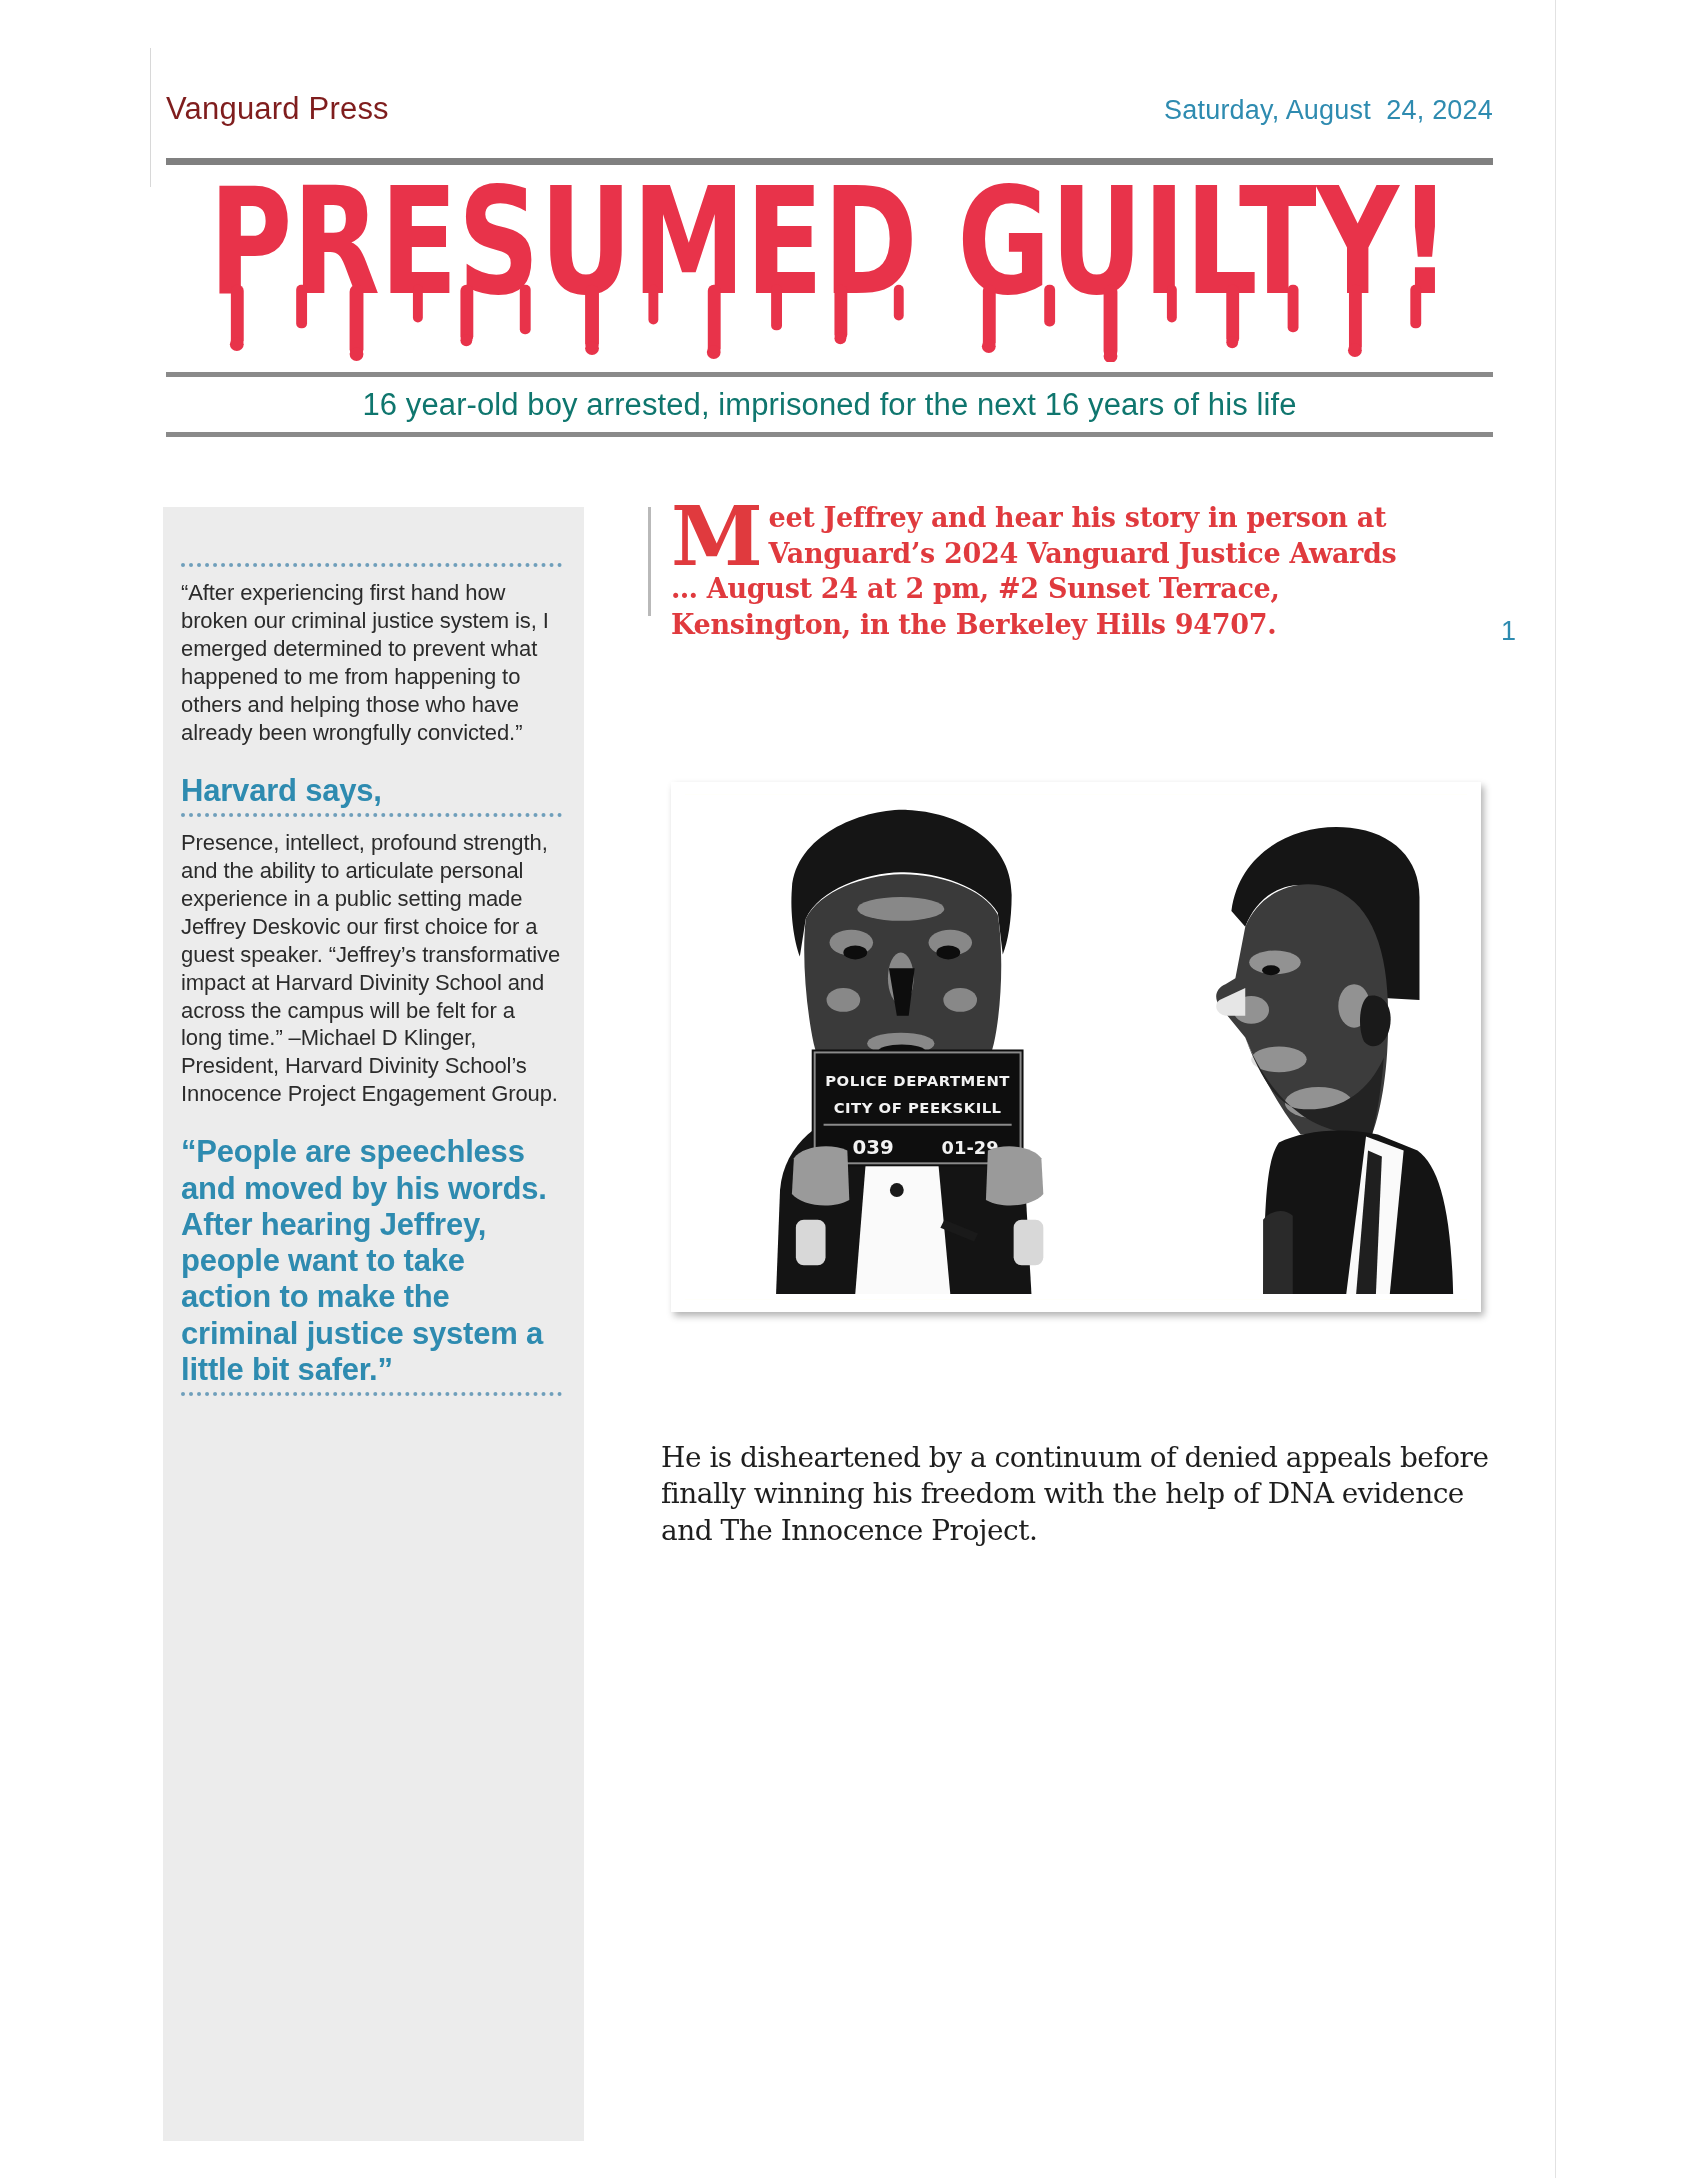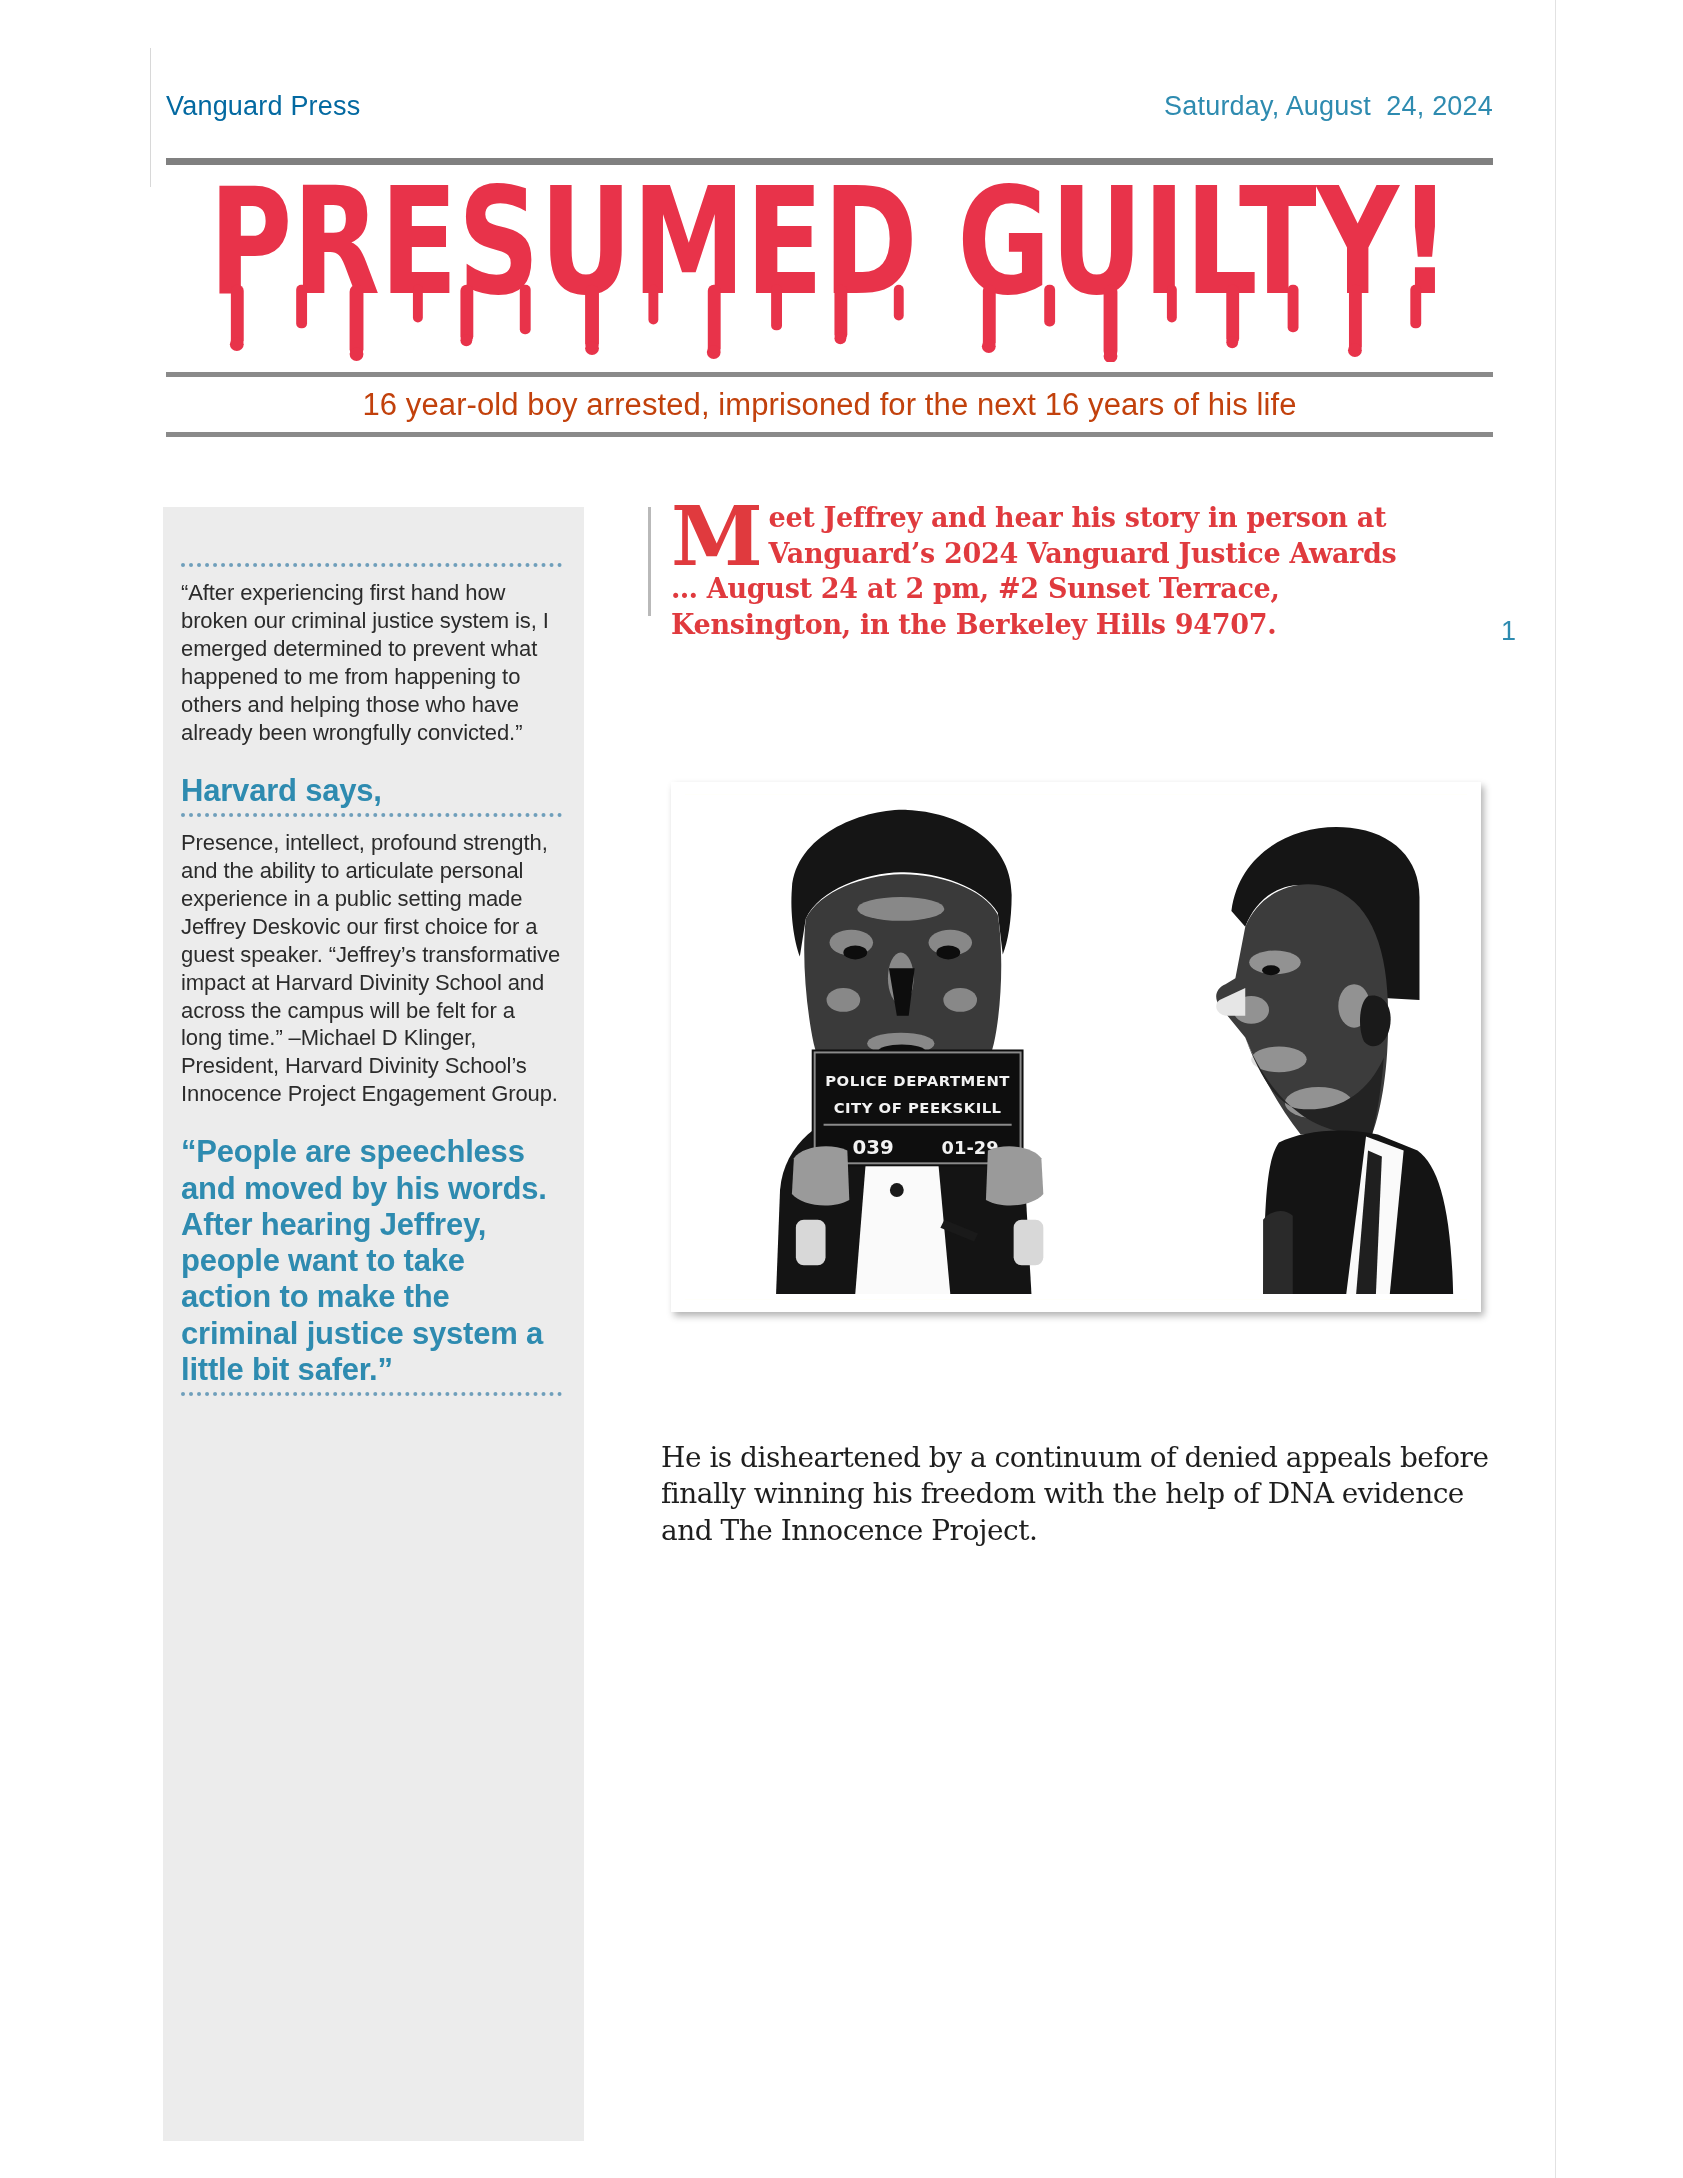--- a/index.html
+++ b/index.html
@@ -44,22 +44,22 @@
   .masthead {
     position: absolute;
     left: 166px;
     top: 91px;
     width: 1327px;
     display: flex;
     justify-content: space-between;
     align-items: baseline;
   }
   .masthead-title {
-    font-size: 27px;
-    color: #0369a1;
+    font-size: 31px;
+    color: #7f1d1d;
     letter-spacing: 0.2px;
     text-align: right;
   }
   .masthead-date {
     font-size: 27px;
     color: #2E8BB0;
     letter-spacing: 0.2px;
     white-space: pre;
   }
 
@@ -98,21 +98,21 @@
   .subhead {
     position: absolute;
     left: 166px;
     top: 378px;
     width: 1327px;
     height: 53px;
     display: flex;
     align-items: center;
     justify-content: center;
     font-size: 31px;
-    color: #c2410c;
+    color: #0f766e;
     letter-spacing: 0.1px;
   }
 
   
   .sidebar-panel {
     position: absolute;
     left: 163px;
     top: 507px;
     width: 421px;
     height: 1634px;

